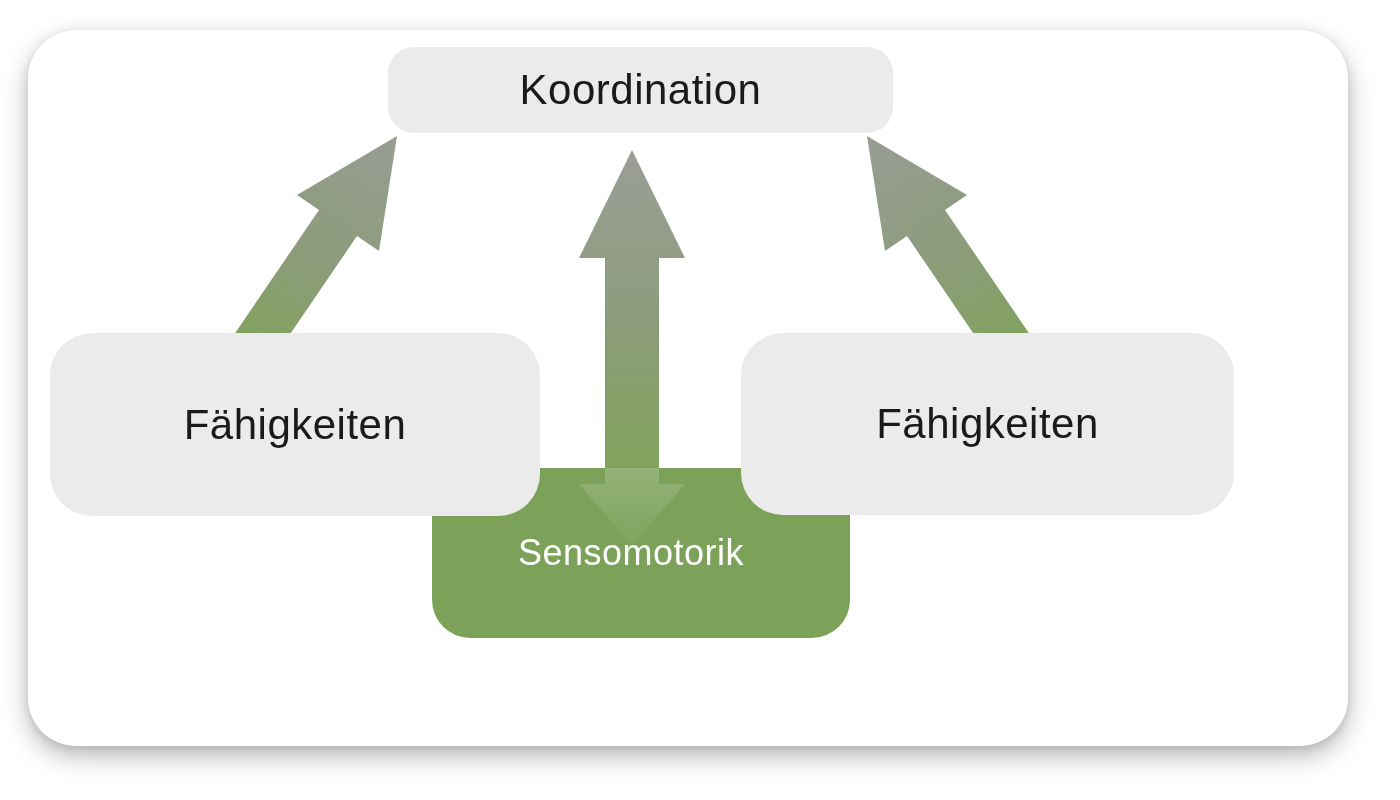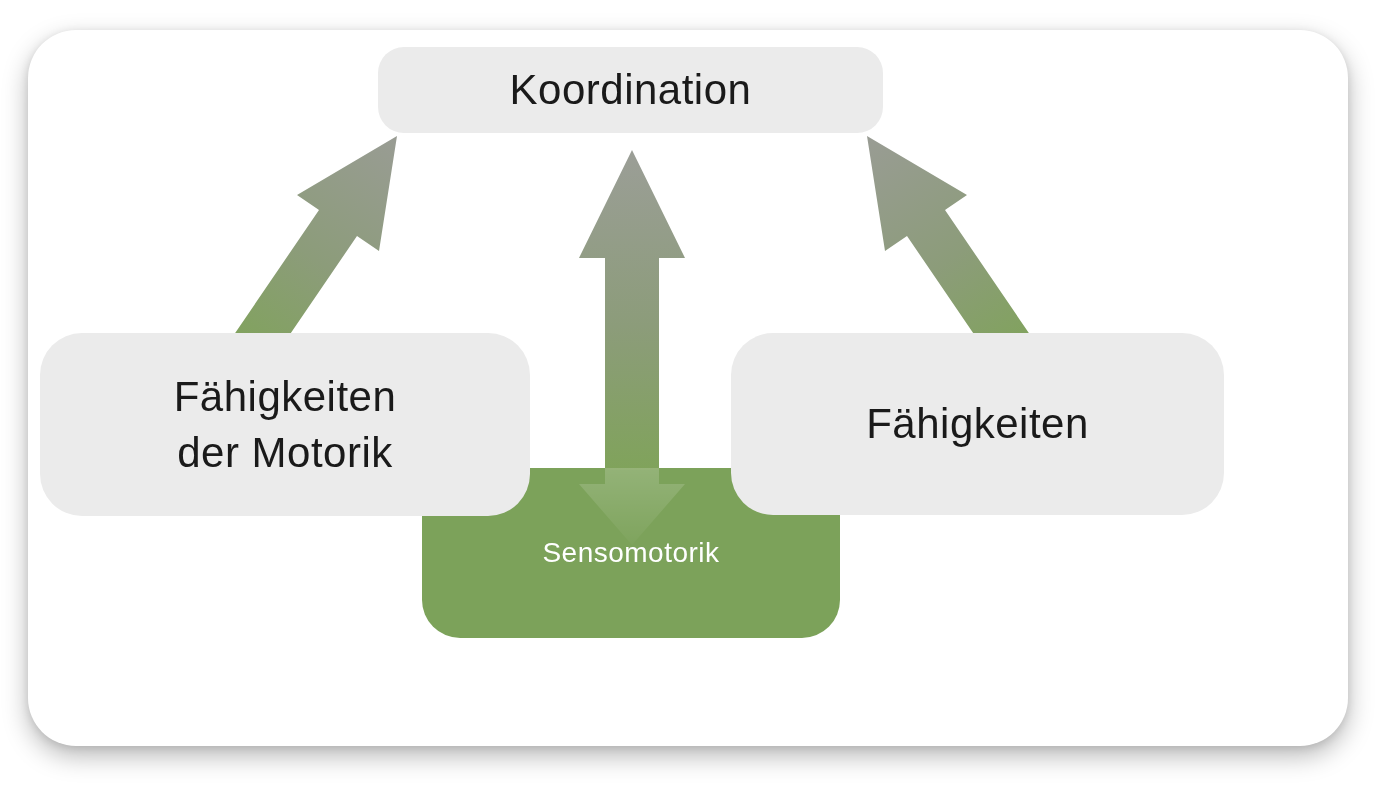--- a/index.html
+++ b/index.html
@@ -24,20 +24,21 @@
     position: absolute;
     display: flex;
     flex-direction: column;
     align-items: center;
     justify-content: center;
     text-align: left;
     color: #1a1a1a;
     font-size: 42px;
     line-height: 56px;
     letter-spacing: 0.5px;
+    margin-left: 10px;
   }
   .node.gray { background: #ebebeb; z-index: 3; }
   .node-koordination {
     left: 378px; top: 47px;
     width: 505px; height: 86px;
     border-radius: 26px;
   }
   .node-motorik {
     left: 40px; top: 333px;
     width: 490px; height: 183px;
@@ -53,21 +54,21 @@
     width: 418px; height: 170px;
     border-radius: 38px;
     background: #7ca25a;
     z-index: 1;
   }
   .sensomotorik-label {
     position: absolute;
     left: 422px; top: 468px;
     width: 418px; height: 170px;
     display: flex; align-items: center; justify-content: center;
-    color: #ffffff; font-size: 28px; letter-spacing: 0.5px;
+    color: #ffffff; font-size: 36px; letter-spacing: 0.5px;
     z-index: 4;
     pointer-events: none;
   }
   .arrows-svg {
     position: absolute;
     left: 0; top: 0;
     width: 1400px; height: 800px;
     z-index: 2;
   }
   .label-line { display: block; }
@@ -111,21 +112,20 @@
 
     <polygon points="867,136 967,195 945,210 1035,342 997,368 907,236 885,251" fill="url(#gradRight)"></polygon>
   </svg>
 
   <div class="node gray node-koordination">
     <span class="label-line">Koordination</span>
   </div>
 
   <div class="node gray node-motorik">
     <span class="label-line">Fähigkeiten</span>
-    <span class="label-line">der Motorik</span>
   </div>
 
   <div class="node gray node-sensorik">
     <span class="label-line">Fähigkeiten</span>
   </div>
 
   <div class="sensomotorik-label">Sensomotorik</div>
 </div>
 
 </body></html>

